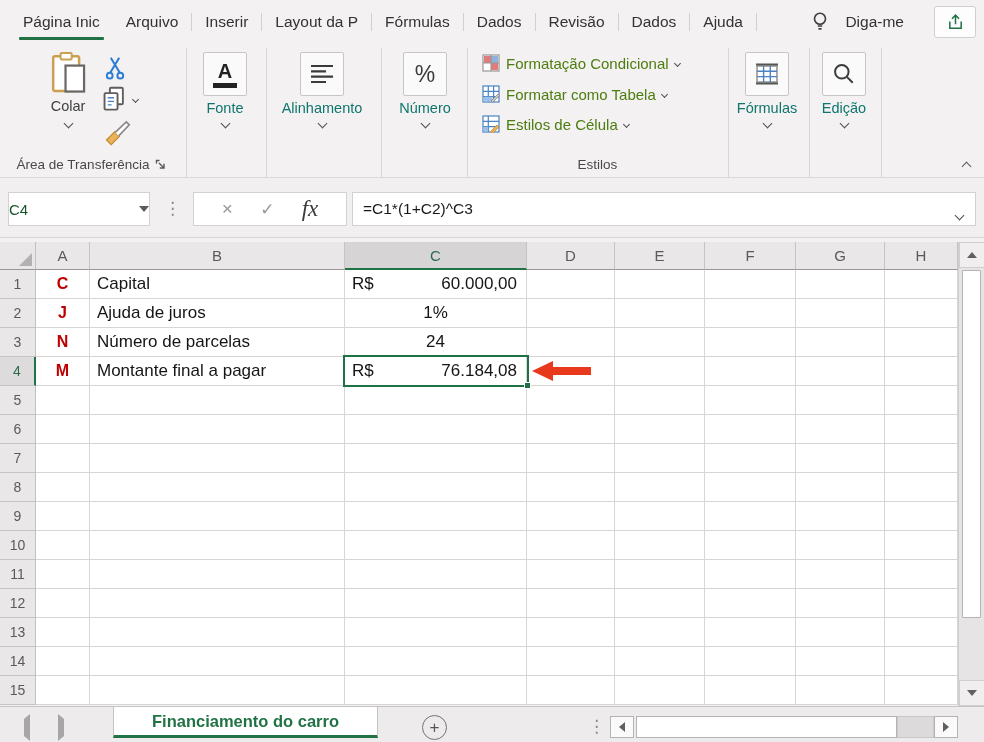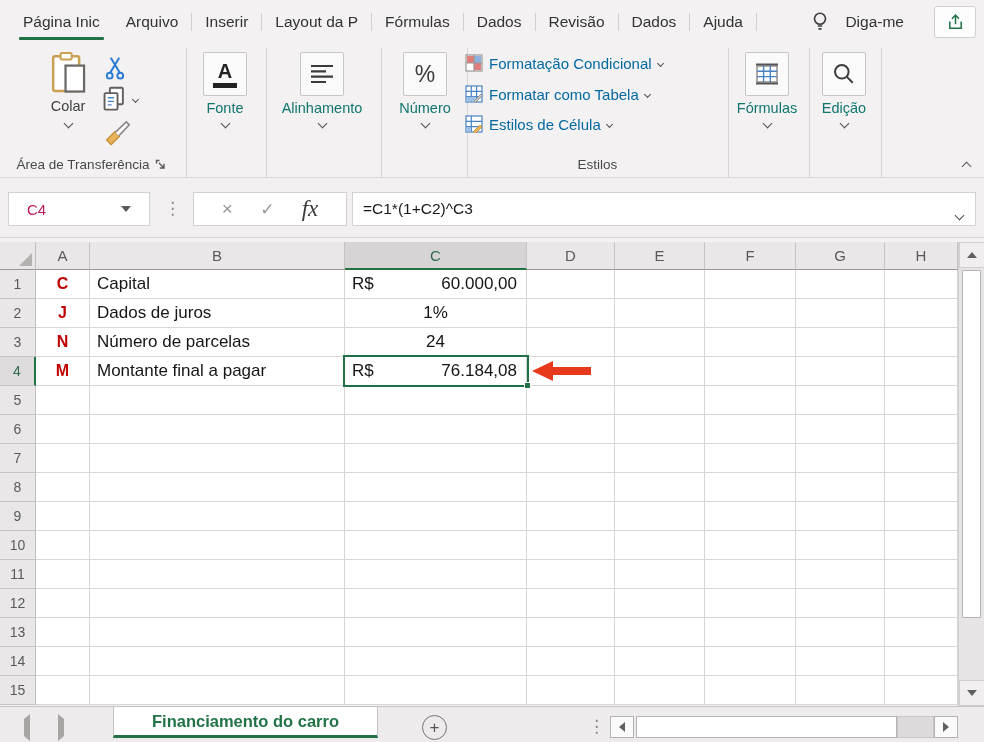--- a/index.html
+++ b/index.html
@@ -19,27 +19,27 @@
 
   
   .ribbon { position:absolute; top:44px; left:0; right:0; height:134px; border-bottom:1px solid #dcdad8; background:#f3f1f1; }
   .rsep { position:absolute; top:5px; width:1px; height:160px; background:#d8d6d4; top:4px; height:163px; }
   .icon-box { position:absolute; top:8px; width:44px; height:44px; background:#fbfafa; border:1px solid #c8c6c4; border-radius:2px; display:flex; align-items:center; justify-content:center; }
   .glabel { position:absolute; top:56px; font-size:14.5px; color:#0f766e; text-align:center; white-space:nowrap; }
   .gchev { position:absolute; top:76px; display:flex; justify-content:center; }
   .chev { width:7px; height:7px; display:inline-block; border-right:1.6px solid #4f4f4f; border-bottom:1.6px solid #4f4f4f; transform:rotate(45deg); }
   .chev.sm { width:5px; height:5px; }
   .gcaption { position:absolute; top:113px; font-size:13.5px; color:#484848; text-align:center; white-space:nowrap; display:flex; align-items:center; gap:6px; justify-content:center; }
-  .style-row { position:absolute; left:465px; display:flex; align-items:center; gap:6px; font-size:15px; color:#0369a1; white-space:nowrap; }
+  .style-row { position:absolute; left:482px; display:flex; align-items:center; gap:6px; font-size:15px; color:#4d7c0f; white-space:nowrap; }
   .collapse { position:absolute; right:14px; top:112px; }
   .collapse .chev { transform:rotate(-135deg); border-color:#5a5a5a; }
 
   
   .fbar { position:absolute; top:178px; left:0; right:0; height:60px; background:#f1efef; border-bottom:1px solid #d8d6d4; }
-  .namebox { position:absolute; left:8px; top:14px; width:142px; height:34px; background:#fff; border:1px solid #d4d2d0; display:flex; align-items:center; padding:0 18px; font-size:15px; color:#be185d; }
+  .namebox { position:absolute; left:8px; top:14px; width:142px; height:34px; background:#fff; border:1px solid #d4d2d0; display:flex; align-items:center; padding:0 0; font-size:15px; color:#14532d; }
   .namebox .tri { margin-left:auto; width:0; height:0; border-left:5px solid transparent; border-right:5px solid transparent; border-top:6px solid #5a5a5a; }
   .vdots { font-size:17px; color:#8a8886; letter-spacing:0; line-height:1; font-family:"DejaVu Sans", sans-serif; }
   .fbar .vdots { position:absolute; left:164px; top:22px; }
   .fx-box { position:absolute; left:193px; top:14px; width:154px; height:34px; background:#fff; border:1px solid #d4d2d0; display:flex; align-items:center; justify-content:space-around; padding:0 14px; }
   .fx-cancel { color:#9a9896; font-size:19px; }
   .fx-enter { color:#9a9896; font-size:17px; }
   .fx-fn { font-family:"Liberation Serif", serif; font-style:italic; font-size:23px; color:#3b3b3b;text-align:right; }
   .formula-box { position:absolute; left:352px; top:14px; right:8px; height:34px; background:#fff; border:1px solid #d4d2d0; display:flex; align-items:center; padding:0 36px 0 10px; font-size:15.5px; color:#1a1a1a; }
   .formula-box .fchev { position:absolute; right:12px; top:12px; }
 
@@ -352,21 +352,21 @@
         </div>
         <div class="cell" style="width: 88px;"></div>
         <div class="cell" style="width: 90px;"></div>
         <div class="cell" style="width: 91px;"></div>
         <div class="cell" style="width: 89px;"></div>
         <div class="cell" style="width: 73px;"></div>
       </div>
       <div class="srow">
         <div class="rowh">2</div>
         <div class="cell a" style="width: 54px;">J</div>
-        <div class="cell b" style="width: 255px;">Dados de juros</div>
+        <div class="cell b" style="width: 255px;">Ajuda de juros</div>
         <div class="cell ctr" style="width: 182px;">1%</div>
         <div class="cell" style="width: 88px;"></div>
         <div class="cell" style="width: 90px;"></div>
         <div class="cell" style="width: 91px;"></div>
         <div class="cell" style="width: 89px;"></div>
         <div class="cell" style="width: 73px;"></div>
       </div>
       <div class="srow">
         <div class="rowh">3</div>
         <div class="cell a" style="width: 54px;">N</div>

